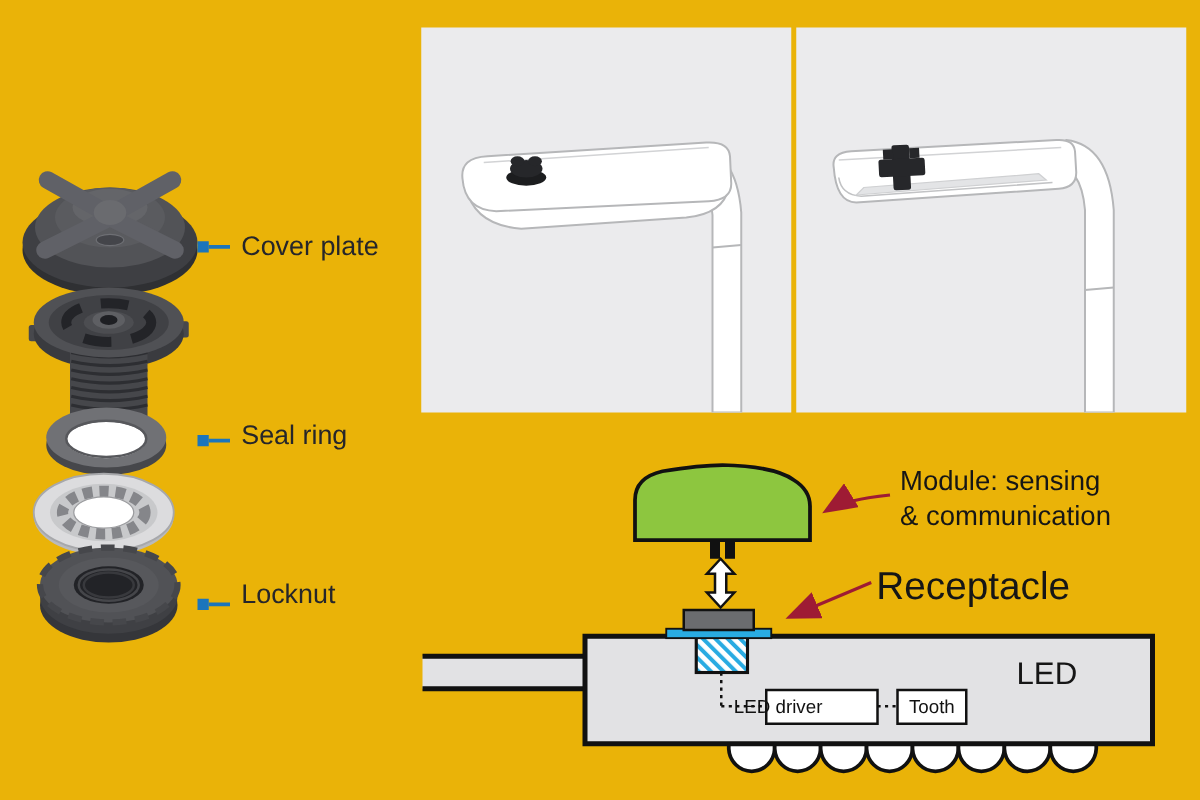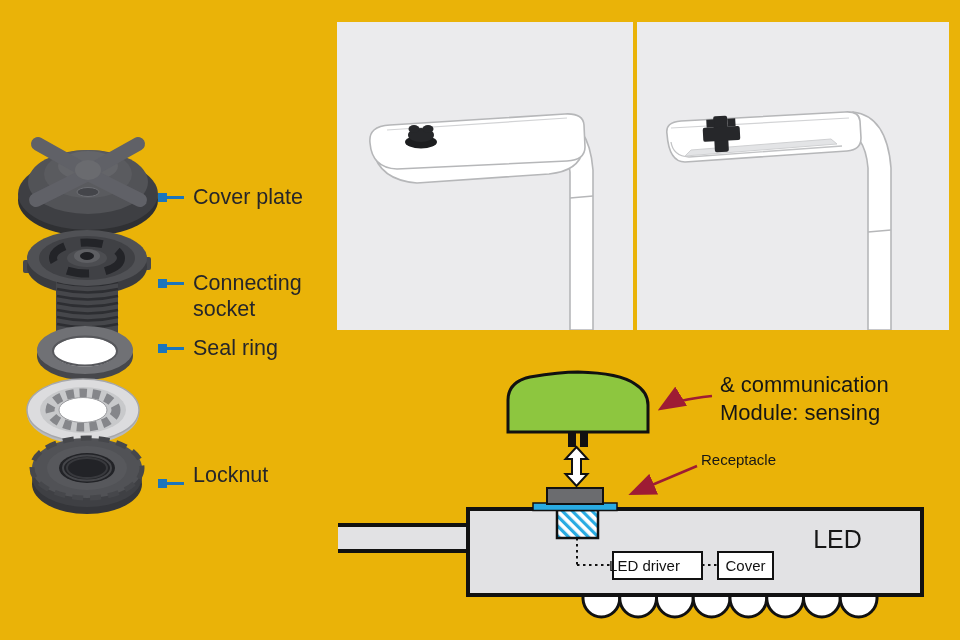--- a/index.html
+++ b/index.html
@@ -9,25 +9,25 @@
   #panel-left{left:337px;width:296px;}
   #panel-right{left:637px;width:312px;}
   .part-label{position:absolute;display:flex;align-items:flex-start;}
   .marker{display:flex;align-items:center;margin-top:9px;flex:0 0 auto;}
   .marker .sq{width:9px;height:9px;background:#1b75bc;}
   .marker .ln{width:17px;height:2.5px;background:#1b75bc;}
   .part-label .txt{margin-left:9px;font-size:21.5px;line-height:26px;color:#26262a;}
   #lbl-connecting .txt{width:130px;}
   .schem-label{position:absolute;color:#161616;}
   #module-label{left:720px;top:371px;font-size:22px;line-height:28px;}
-  #receptacle-label{left:701px;top:451px;font-size:15px;}
+  #receptacle-label{left:701px;top:451px;font-size:31px;}
   #luminaire-label{left:760px;top:524px;width:155px;text-align:center;font-size:25px;line-height:31px;}
   .small-box-label{position:absolute;display:flex;align-items:center;justify-content:center;
                    font-size:15px;color:#111;}
-  #led-driver-label{left:600px;top:552px;width:89px;height:27px;}
+  #led-driver-label{left:578px;top:552px;width:89px;height:27px;}
   #leds-label{left:718px;top:552px;width:55px;height:27px;}
   svg{display:block;}
   .abs{position:absolute;}
 </style>
 </head>
 <body>
 
 <div id="stage">
 
   <svg class="abs" style="left:0;top:100px;" width="330" height="440" viewBox="0 0 330 440">
@@ -98,28 +98,21 @@
     </g>
   </svg>
 
   <div class="part-label" style="left:158px;top:184px;">
     <span class="marker">
         <span class="sq"></span>
         <span class="ln"></span>
       </span>
     <span class="txt">Cover plate</span>
   </div>
-  <div class="part-label" id="lbl-connecting" style="left:158px;top:270px;">
-    <span class="marker">
-        <span class="sq"></span>
-        <span class="ln"></span>
-      </span>
-    <span class="txt">Connecting socket</span>
-  </div>
-  <div class="part-label" style="left:158px;top:335px;">
+  <div class="part-label" style="left:158px;top:335px;align-items:center;">
     <span class="marker">
         <span class="sq"></span>
         <span class="ln"></span>
       </span>
     <span class="txt">Seal ring</span>
   </div>
   <div class="part-label" style="left:158px;top:462px;align-items:flex-end;">
     <span class="marker">
         <span class="sq"></span>
         <span class="ln"></span>
@@ -213,23 +206,23 @@
       <rect x="250" y="72" width="8" height="15"></rect>
     </g>
 
     <polygon points="246.5,87 257.5,99 251,99 251,114 257.5,114 246.5,126 235.5,114 242,114 242,99 235.5,99" fill="#fff" stroke="#111" stroke-width="2"></polygon>
 
     <path d="M382,36 Q345,40 332,48" fill="none" stroke="#9e1b34" stroke-width="2.5" marker-end="url(#redhead)"></path>
     <path d="M367,106 L303,133" fill="none" stroke="#9e1b34" stroke-width="2.5" marker-end="url(#redhead)"></path>
   </svg>
 
   <div class="schem-label" id="module-label">
+    <div>Module: sensing</div>
     <div>&amp; communication</div>
-    <div>Module: sensing</div>
   </div>
   <div class="schem-label" id="receptacle-label">Receptacle</div>
   <div class="small-box-label" id="led-driver-label">LED driver</div>
-  <div class="small-box-label" id="leds-label">Cover</div>
+  <div class="small-box-label" id="leds-label">Tooth</div>
   <div class="schem-label" id="luminaire-label">
     <div>LED</div>
   </div>
 
 </div>
 
 </body></html>

